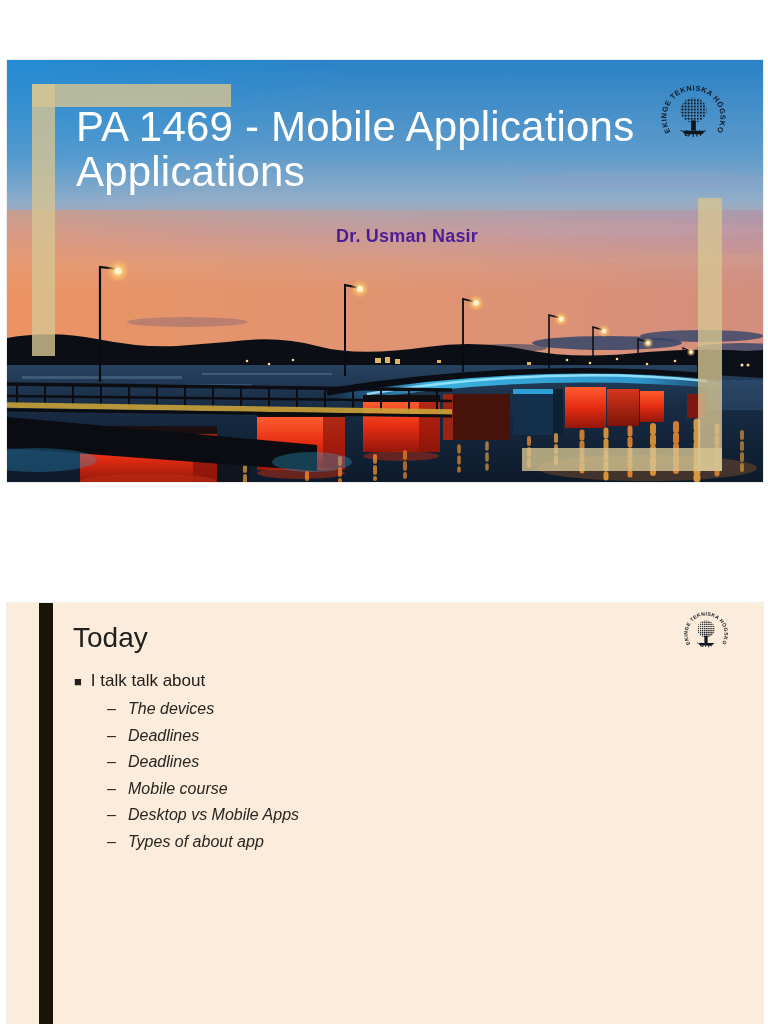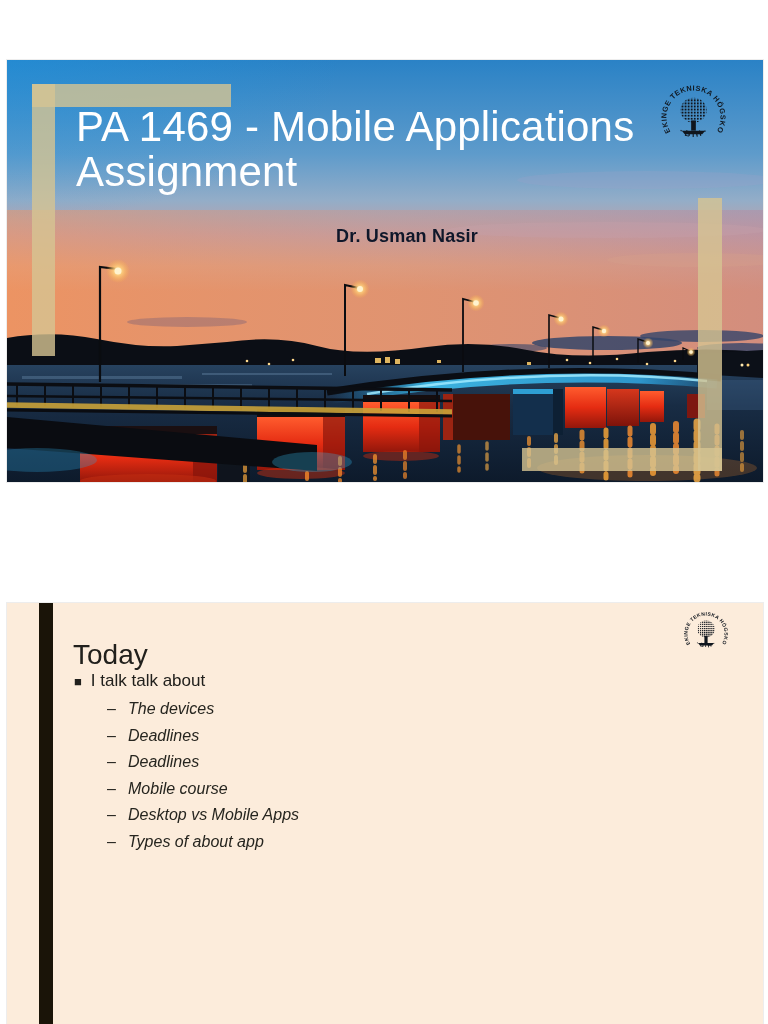--- a/index.html
+++ b/index.html
@@ -8,25 +8,25 @@
   .slide{position:absolute;left:7px;width:756px;height:422px;box-shadow:0 0 0 1px rgba(0,0,0,0.07);overflow:hidden;}
   .slide1{top:60px;background:#5e9bcb;}
   .slide2{top:603px;background:#fcecdb;}
   .photo{position:absolute;left:0;top:0;width:756px;height:422px;display:block;}
   .bracket{position:absolute;background:rgba(214,196,146,0.80);}
   .br-tl-v{left:25px;top:24px;width:23px;height:272px;}
   .br-tl-h{left:25px;top:24px;width:199px;height:23px;}
   .br-br-v{left:691px;top:138px;width:24px;height:273px;}
   .br-br-h{left:515px;top:388px;width:200px;height:23px;}
   .s1-title{position:absolute;left:69px;top:44px;color:#ffffff;font-size:42px;line-height:45px;font-weight:400;letter-spacing:0.2px;}
-  .s1-sub{position:absolute;left:250px;top:166px;width:300px;text-align:center;color:#0f172a;font-size:18px;font-weight:700;letter-spacing:0.2px;}
+  .s1-sub{position:absolute;left:250px;top:166px;width:300px;text-align:center;color:#4c1d95;font-size:18px;font-weight:700;letter-spacing:0.2px;}
   .logo1{position:absolute;left:650px;top:21px;width:73px;height:73px;}
   .logo2{position:absolute;left:674px;top:6px;width:50px;height:50px;}
   .sidebar-bar{position:absolute;left:32px;top:0;width:14px;height:422px;background:#1a1408;}
-  .s2-title{position:absolute;left:66px;top:16px;color:#21201c;font-size:28px;line-height:38px;font-weight:400;margin-top:17px;}
+  .s2-title{position:absolute;left:66px;top:16px;color:#21201c;font-size:28px;line-height:38px;font-weight:400;}
   .s2-bullet{position:absolute;left:67px;top:68px;display:flex;align-items:center;gap:9px;color:#21201c;font-size:17px;}
   .s2-bullet .sq{font-size:13px;line-height:17px;}
   .sub-list{position:absolute;left:100px;top:93px;margin:0;padding:0;list-style:none;}
   .sub-list li{height:26.5px;display:flex;align-items:center;color:#26251f;font-size:16px;font-style:italic;}
   .sub-list .dash{width:21px;flex:0 0 21px;font-style:normal;}
 </style>
 </head>
 <body>
 
 <div class="viewer">
@@ -245,21 +245,21 @@
           <textPath href="#arcBotA" startOffset="50%" text-anchor="middle">· BTH ·</textPath>
         </text>
         <ellipse cx="50" cy="40" rx="18" ry="17" fill="url(#dotsA)"></ellipse>
         <rect x="46.8" y="54" width="6.4" height="14"></rect>
         <path d="M34,68 L66,68 L62,73 L38,73 Z"></path>
       </g>
     </svg>
 
     <div class="s1-title">
       <div>PA 1469 - Mobile Applications</div>
-      <div>Assignment</div>
+      <div>Applications</div>
     </div>
     <div class="s1-sub">Dr. Usman Nasir</div>
   </div>
 
   <div class="slide slide2">
     <div class="sidebar-bar"></div>
 
     <svg class="logo2" viewBox="0 0 100 100" xmlns="http://www.w3.org/2000/svg">
       <defs>
         <pattern id="dotsB" width="4.2" height="4.2" patternUnits="userSpaceOnUse">

